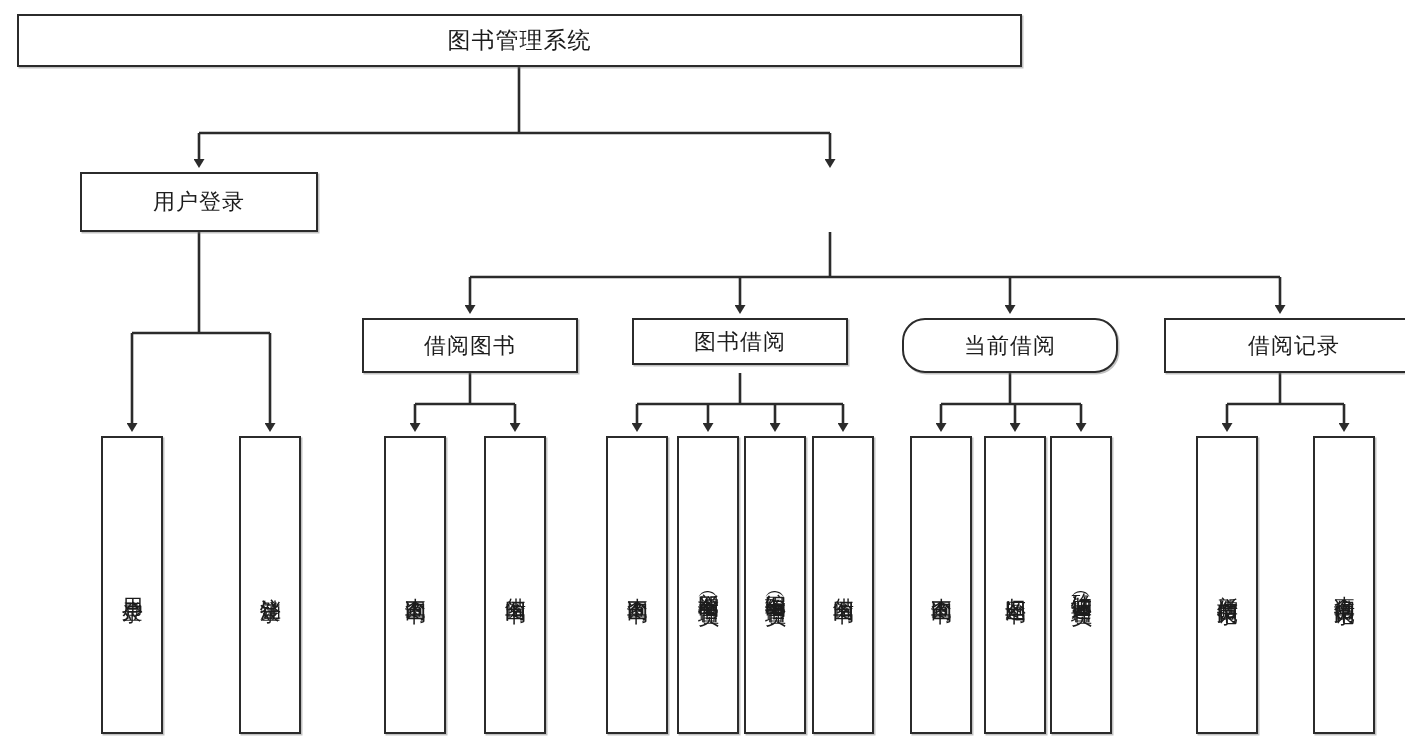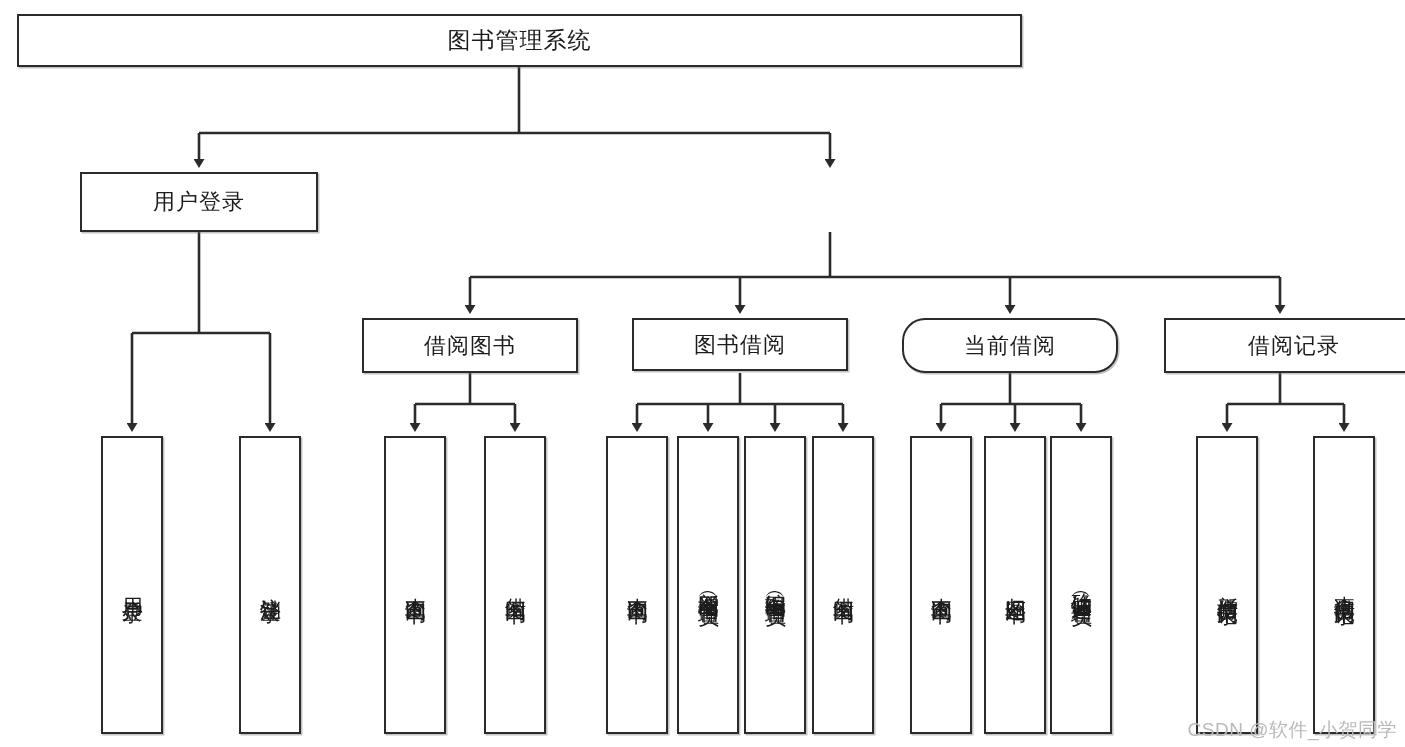--- a/index.html
+++ b/index.html
@@ -108,21 +108,21 @@
     <span class="lbl">图书管理系统</span>
   </div>
 
   <div class="node" style="left:80px;top:172px;width:238px;height:60px;">
     <span class="lbl">用户登录</span>
   </div>
 
   <div class="node" style="left:362px;top:318px;width:216px;height:55px;">
     <span class="lbl">借阅图书</span>
   </div>
-  <div class="node" style="left:632px;top:318px;width:216px;height:53px;">
+  <div class="node" style="left:632px;top:318px;width:216px;height:47px;">
     <span class="lbl">图书借阅</span>
   </div>
   <div class="node" style="left:902px;top:318px;width:216px;height:55px;border-radius:23px;">
     <span class="lbl">当前借阅</span>
   </div>
   <div class="node" style="left:1164px;top:318px;width:260px;height:55px;">
     <span class="lbl">借阅记录</span>
   </div>
 
   <div class="node vert" style="left:101px;top:436px;width:62px;height:298px;">
@@ -158,14 +158,13 @@
   <div class="node vert" style="left:1050px;top:436px;width:62px;height:298px;">
     <span class="lbl">确认归还（管理员）</span>
   </div>
   <div class="node vert" style="left:1196px;top:436px;width:62px;height:298px;">
     <span class="lbl">新增借阅记录</span>
   </div>
   <div class="node vert" style="left:1313px;top:436px;width:62px;height:298px;">
     <span class="lbl">查询借阅记录</span>
   </div>
 
-  <div class="watermark">CSDN @软件_小贺同学</div>
 </div>
 
 </body></html>

